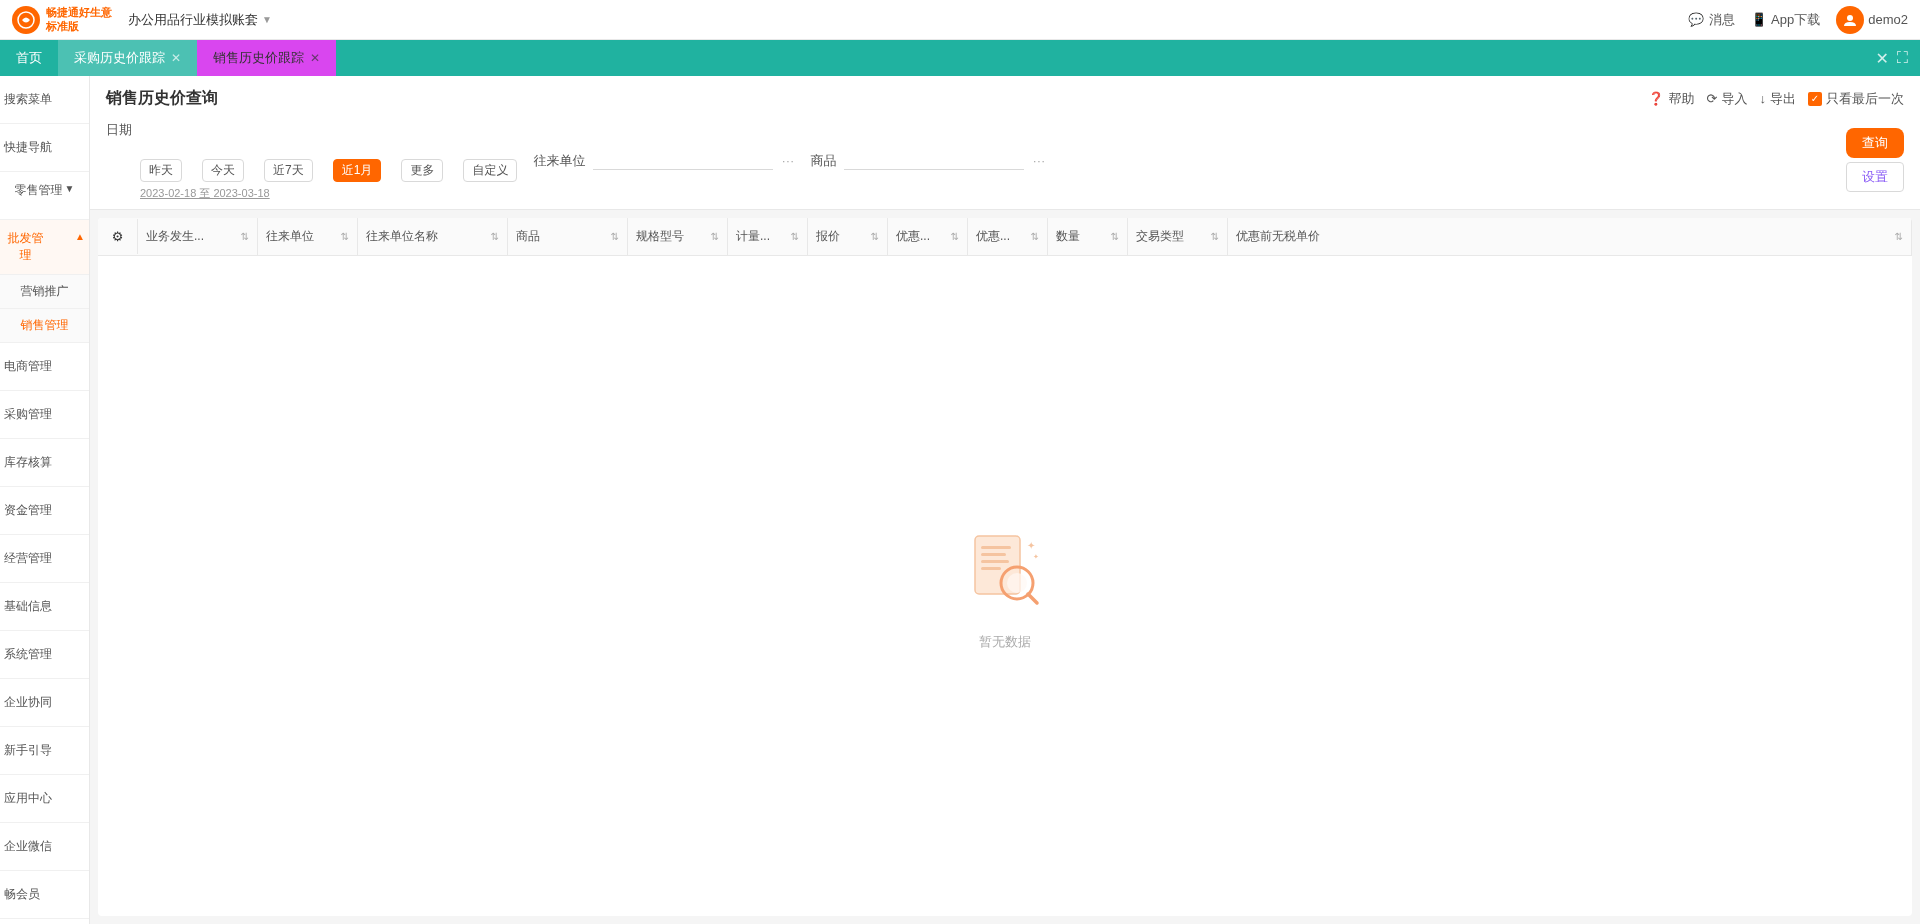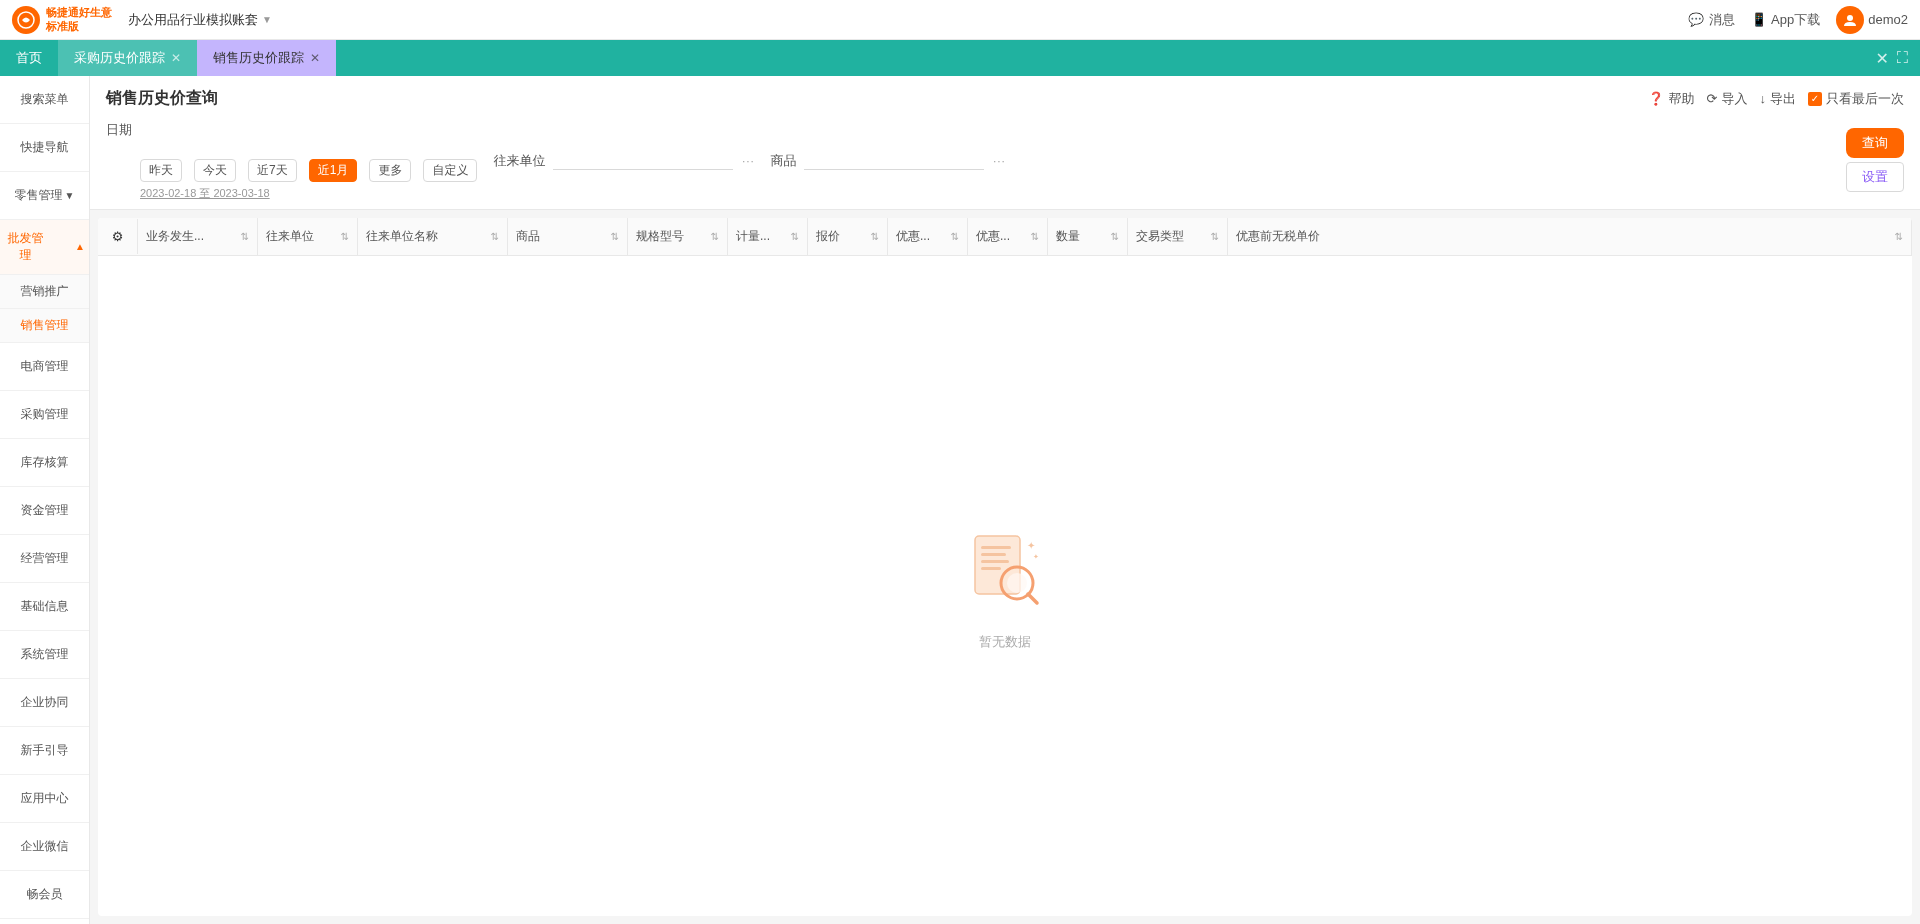--- a/index.html
+++ b/index.html
@@ -98,21 +98,21 @@
       font-size: 13px;
       cursor: pointer;
       gap: 6px;
       white-space: nowrap;
     }
     .tab-item.home {
       background: #20b2a0;
       color: white;
     }
     .tab-item.active {
-      background: #c4b5fd;
+      background: #d946ef;
       color: #333;
     }
     .tab-item.inactive {
       background: rgba(255,255,255,0.2);
       color: white;
     }
     .tab-close {
       font-size: 12px;
       color: inherit;
       opacity: 0.7;
@@ -146,21 +146,21 @@
       background: #fff;
       border-right: 1px solid #e8e8e8;
       display: flex;
       flex-direction: column;
       overflow-y: auto;
       flex-shrink: 0;
     }
     .sidebar-item {
       display: flex;
       flex-direction: column;
-      align-items: center;
+      align-items: flex-start;
       justify-content: center;
       padding: 10px 4px;
       cursor: pointer;
       font-size: 12px;
       color: #555;
       text-align: center;
       line-height: 1.4;
       border-bottom: 1px solid #f0f0f0;
       min-height: 48px;
     }
@@ -285,21 +285,21 @@
       white-space: nowrap;
       padding-top: 2px;
     }
     .date-options {
       display: flex;
       flex-direction: column;
       gap: 4px;
     }
     .date-btns {
       display: flex;
-      gap: 12px;
+      gap: 20px;
       margin-top: 40px;
     }
     .date-btn {
       padding: 2px 8px;
       border: 1px solid #d9d9d9;
       border-radius: 4px;
       cursor: pointer;
       font-size: 12px;
       background: #fff;
       color: #555;

